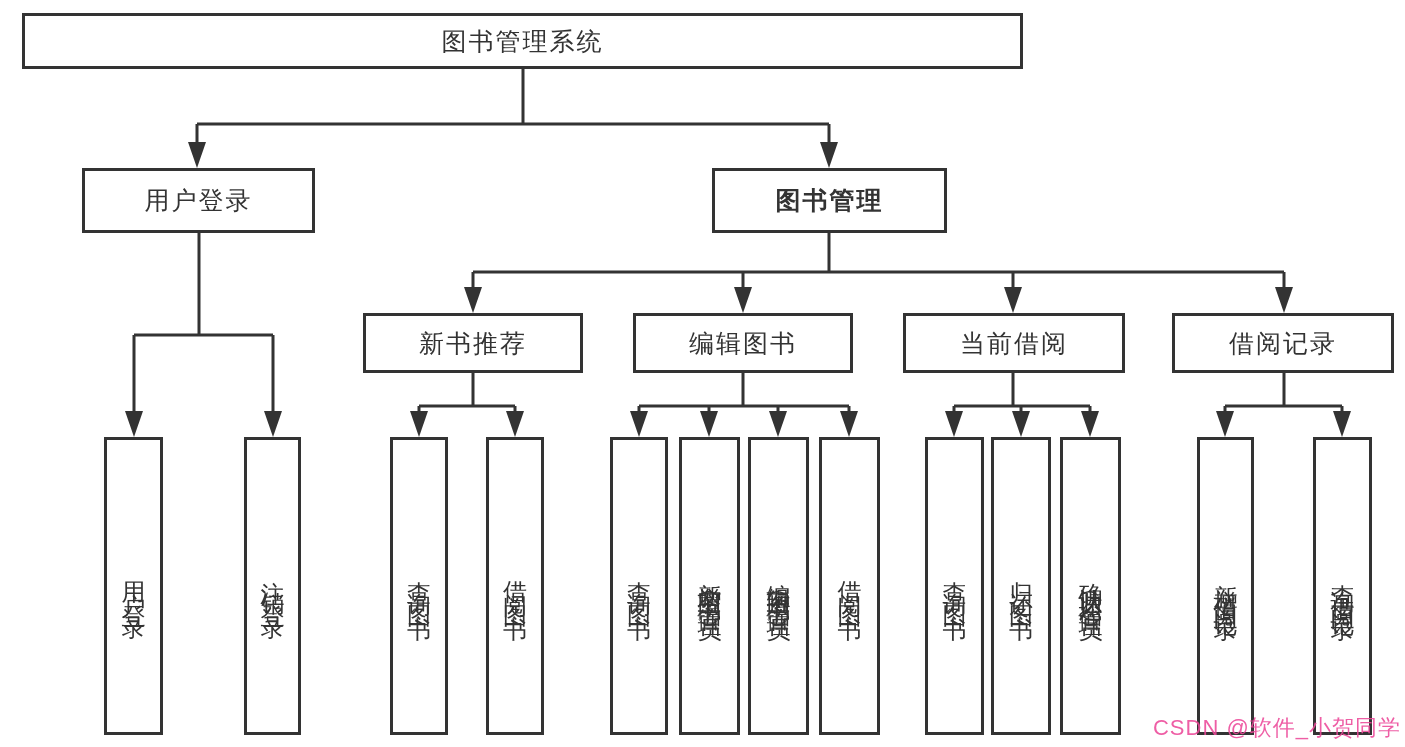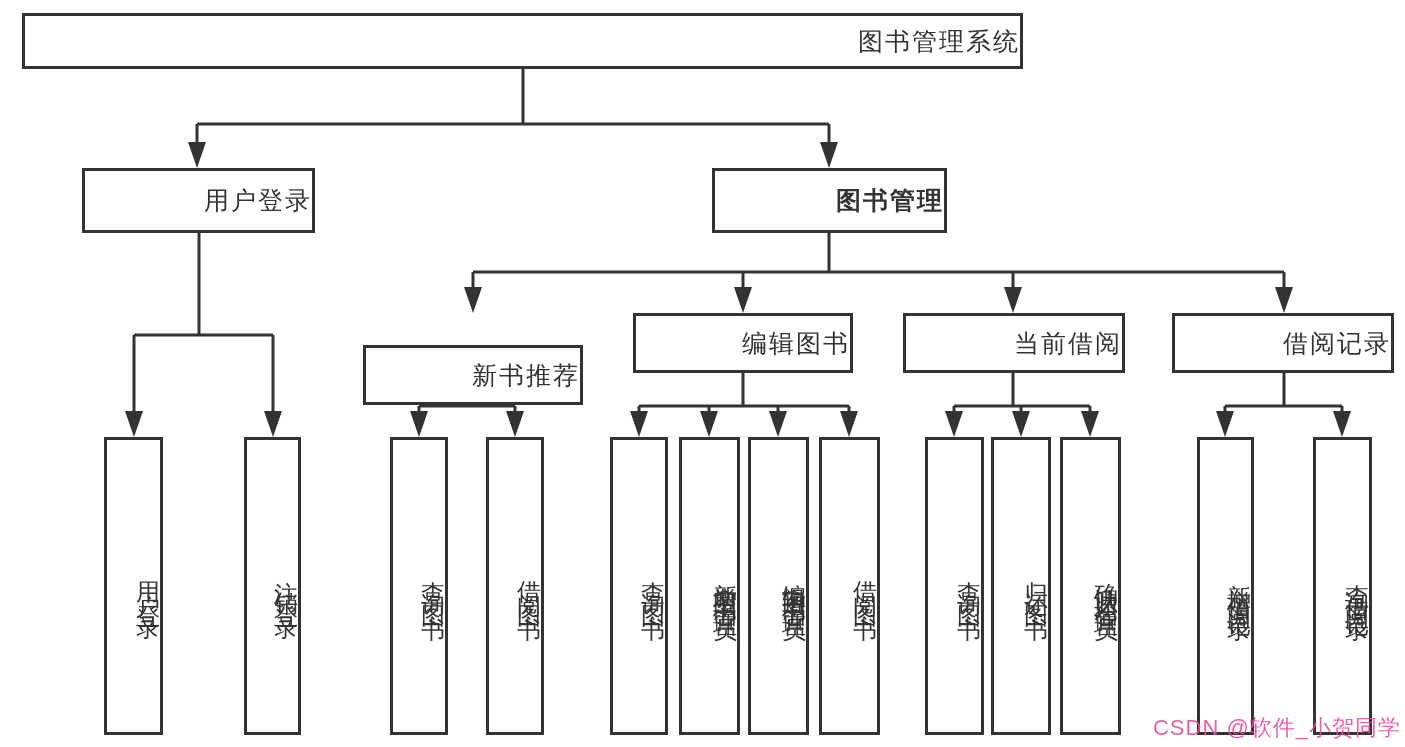--- a/index.html
+++ b/index.html
@@ -14,21 +14,21 @@
   }
   .h-label { font-size:25px; letter-spacing:2px; white-space:nowrap; }
   .leaf .v-label {
     writing-mode:vertical-rl; text-orientation:mixed;
     font-size:24px; line-height:1; white-space:nowrap; color:#333333;
   }
   .ls-wide  .v-label { letter-spacing:12px; }
   .ls-mid   .v-label { letter-spacing:7px; }
   .ls-tight .v-label { letter-spacing:5px; }
   svg.connectors { position:absolute; left:0; top:0; z-index:0; }
-  .box { z-index:1;justify-content:flex-end; }
+  .box { z-index:1; }
   .watermark {
     position:absolute; right:4px; top:713px; z-index:5;
     font-size:22px; color:#ec4899; opacity:0.88; letter-spacing:1px; white-space:nowrap;
   }
 </style>
 </head>
 <body>
 
 <div class="stage">
 
@@ -76,21 +76,21 @@
     <span class="h-label">图书管理系统</span>
   </div>
 
   <div class="box" style="left:82px; top:168px; width:233px; height:65px;">
     <span class="h-label">用户登录</span>
   </div>
   <div class="box" style="left:712px; top:168px; width:235px; height:65px;font-weight:bold;">
     <span class="h-label">图书管理</span>
   </div>
 
-  <div class="box" style="left:363px; top:313px; width:220px; height:60px;margin-top:32px;">
+  <div class="box" style="left:363px; top:313px; width:220px; height:60px;">
     <span class="h-label">新书推荐</span>
   </div>
   <div class="box" style="left:633px; top:313px; width:220px; height:60px;">
     <span class="h-label">编辑图书</span>
   </div>
   <div class="box" style="left:903px; top:313px; width:222px; height:60px;">
     <span class="h-label">当前借阅</span>
   </div>
   <div class="box" style="left:1172px; top:313px; width:222px; height:60px;">
     <span class="h-label">借阅记录</span>

